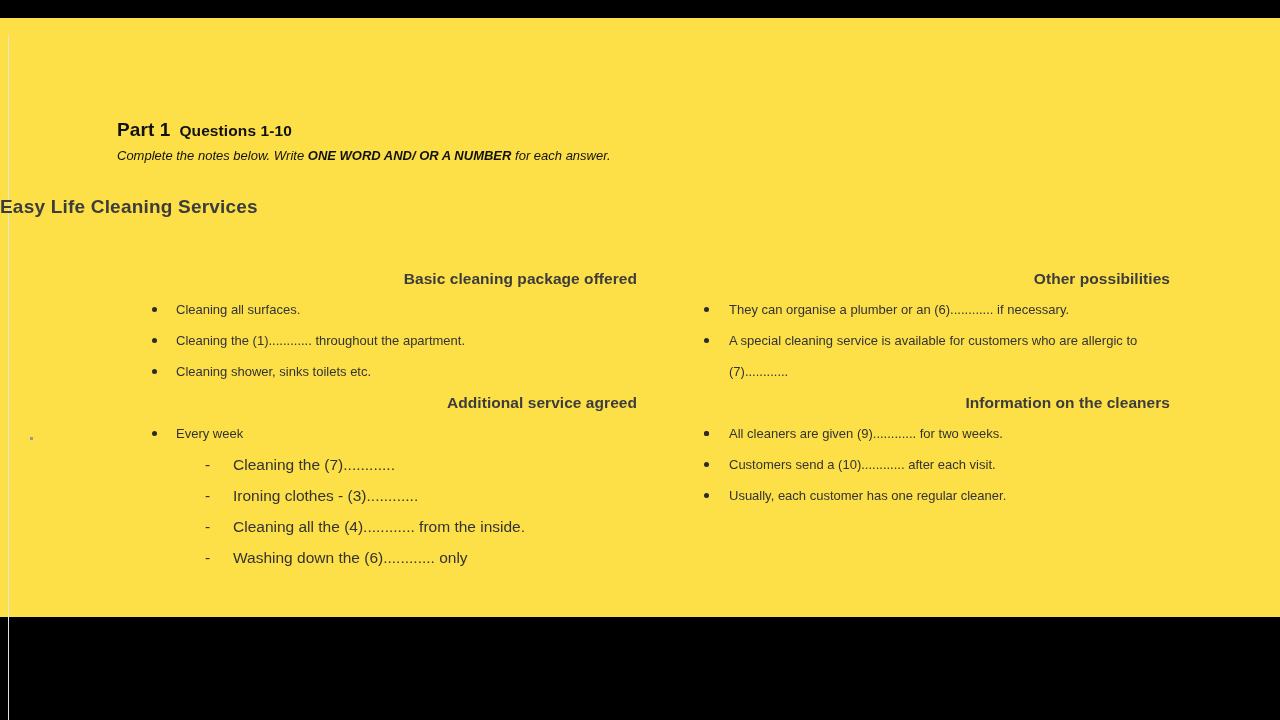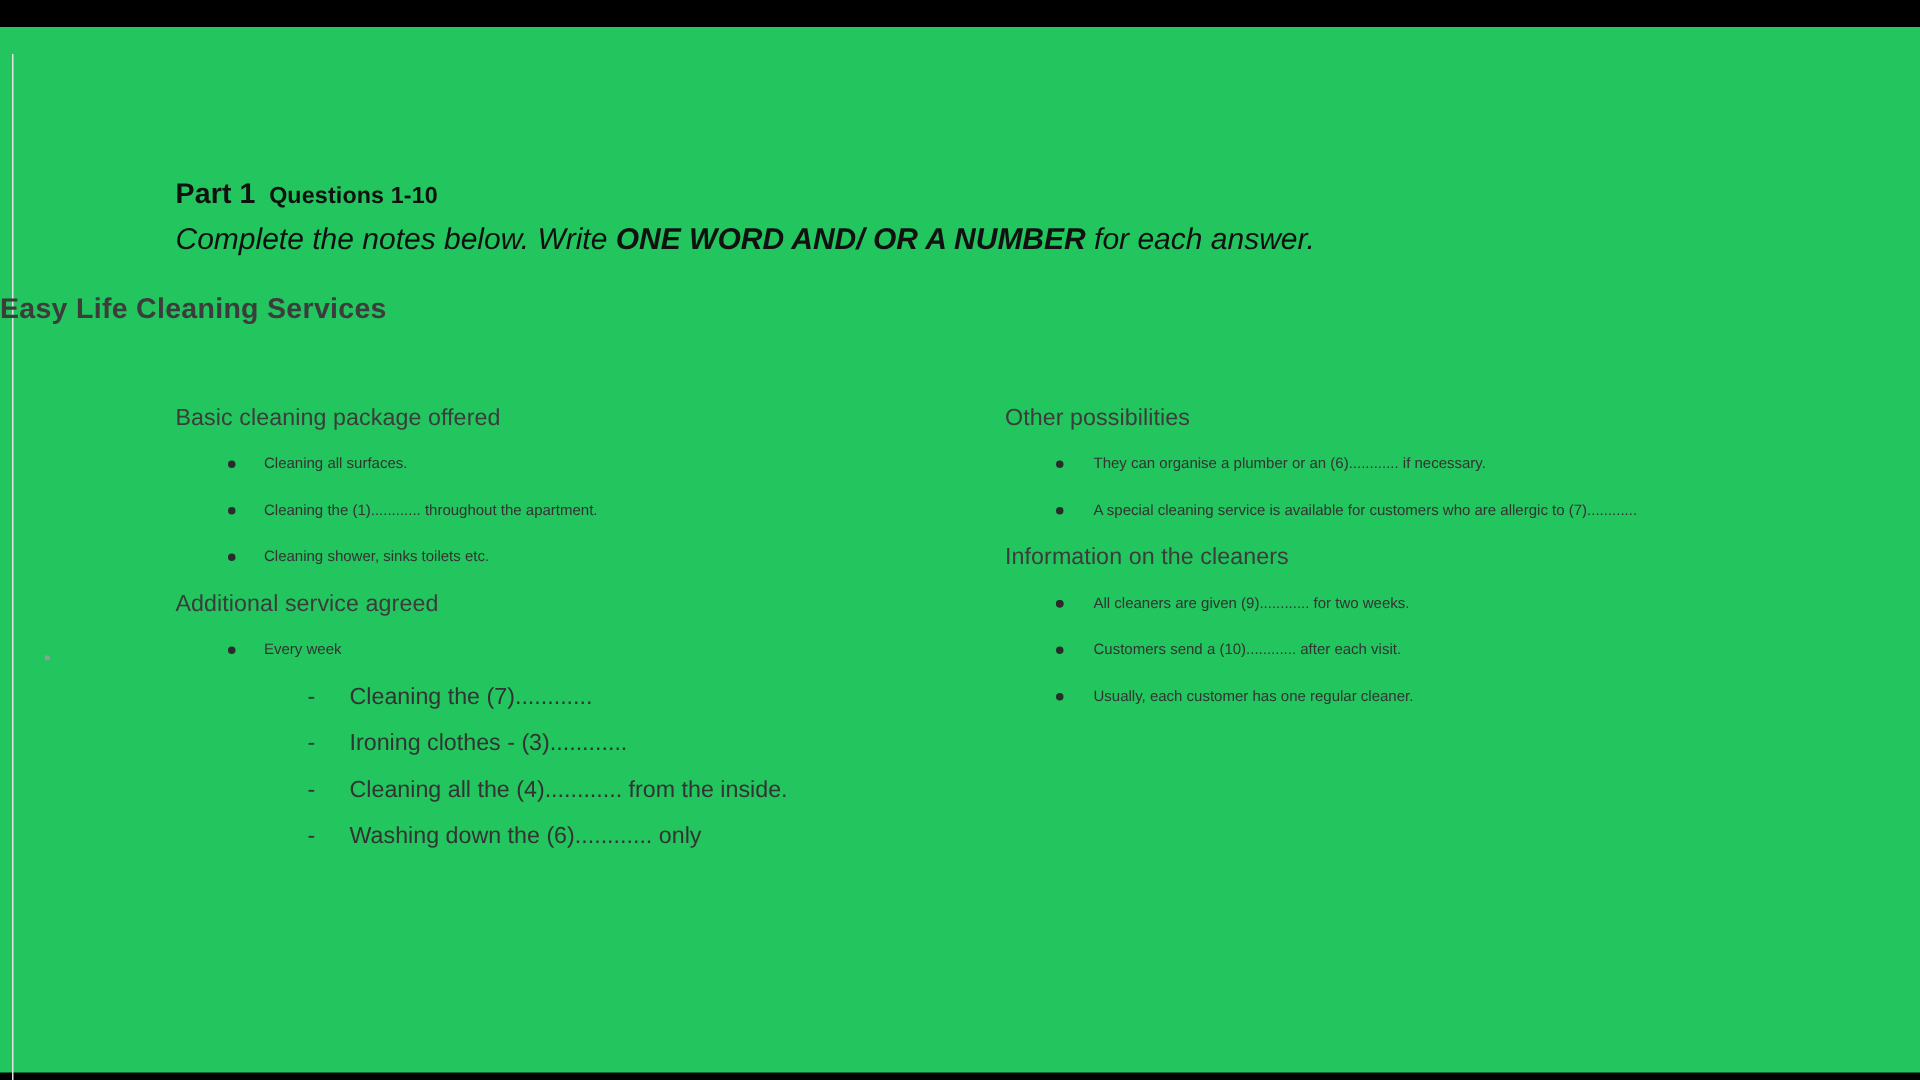--- a/index.html
+++ b/index.html
@@ -32,22 +32,22 @@
     left: 0; top: 703px;
     width: 1280px; height: 17px;
     background: #000;
   }
 
   .slide {
     position: absolute;
     left: 0;
     top: 18px;
     width: 1280px;
-    height: 697px;
-    background: #22c55e;
+    height: 599px;
+    background: #fde047;
     box-sizing: border-box;
     padding-left: 36px;
   }
 
   .left-rule {
     position: absolute;
     left: 8px;
     top: 18px;
     width: 1px;
     height: 685px;
@@ -82,21 +82,21 @@
   }
   .questions-label {
     font-size: 15.5px;
     font-weight: bold;
     color: #111111;
     margin-left: 9px;
     letter-spacing: 0.1px;
   }
   .instruction {
     margin-top: 7px;
-    font-size: 20px;
+    font-size: 13px;
     font-style: italic;
     color: #111111;
     white-space: nowrap;
     line-height: 1.2;
   }
   .instruction b {
     font-weight: bold;
     font-style: italic;
   }
 
@@ -115,35 +115,36 @@
   
   .col {
     position: absolute;
     top: 245px;
   }
   .col-left  { left: 117px; width: 520px; }
   .col-right { left: 670px; width: 500px; }
 
   .section-head {
     font-size: 15.5px;
-    font-weight: normal;
+    font-weight: bold;
     color: #3c3c3c;
     line-height: 31px;
     letter-spacing: 0.05px;
+    text-align: right;
   }
 
   ul.bullets {
     list-style: none;
     margin: 0;
     padding: 0;
   }
   li.bullet-item {
     position: relative;
     padding-left: 59px;
-    font-size: 10px;
+    font-size: 13px;
     color: #333333;
     line-height: 31px;
   }
   li.bullet-item > .dot {
     position: absolute;
     left: 35px;
     top: 13px;
     width: 5px;
     height: 5px;
     border-radius: 50%;

